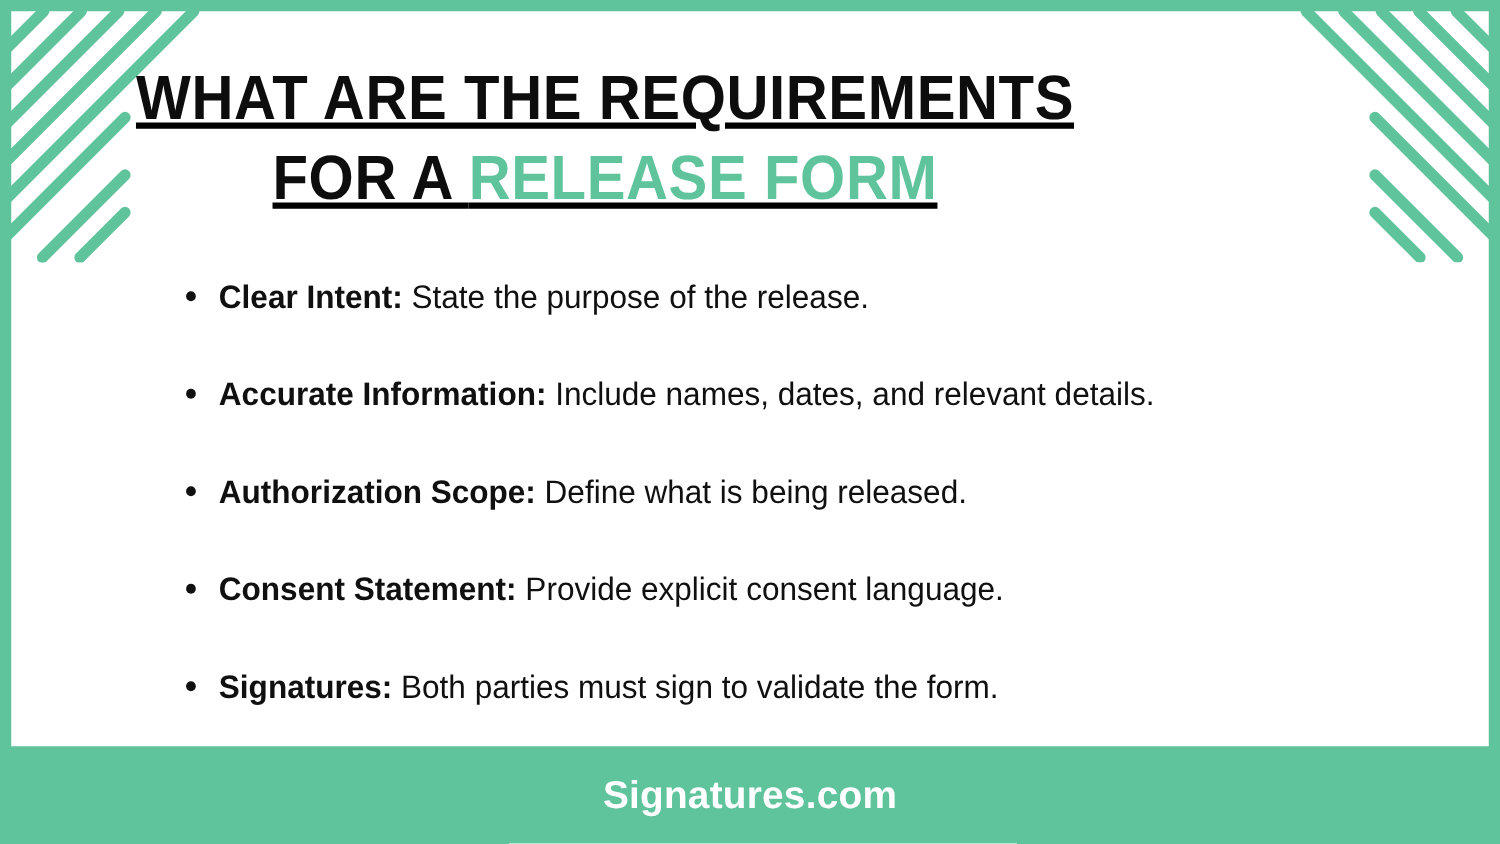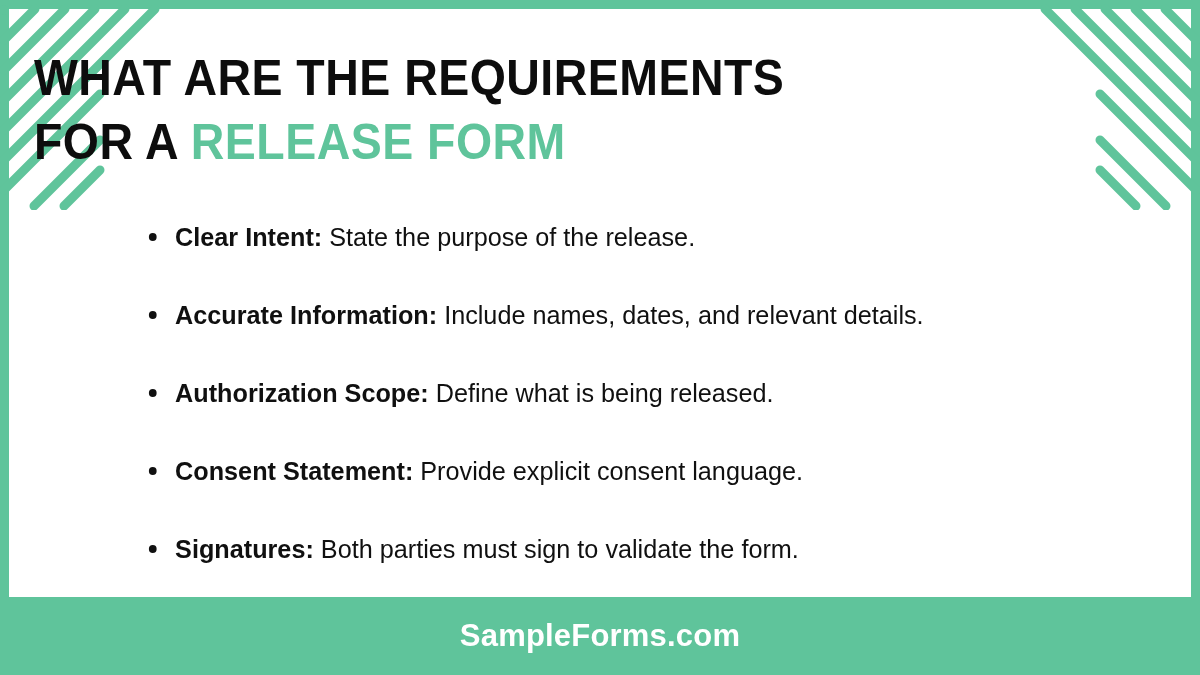--- a/index.html
+++ b/index.html
@@ -45,20 +45,22 @@
   #corner-stripes-right { right: 0; }
 
   .corner-stripes svg { display: block; }
 
   
   #title-block {
     position: absolute;
     left: 0;
     top: 46px;
     width: 968px;
+    text-align: center;
+    text-decoration: underline;
   }
   .title-line {
     font-family: "Liberation Sans Narrow", "Liberation Sans", sans-serif;
     font-weight: bold;
     font-size: 50px;
     line-height: 64px;
     letter-spacing: 0.5px;
     color: #0d0d0d;
     white-space: nowrap;
     transform: scaleX(0.93);
@@ -187,16 +189,16 @@
       <span class="req-bullet"></span>
       <span class="req-label">Consent Statement:</span><span class="req-text"> Provide explicit consent language.</span>
     </li>
     <li class="req-item">
       <span class="req-bullet"></span>
       <span class="req-label">Signatures:</span><span class="req-text"> Both parties must sign to validate the form.</span>
     </li>
   </ul>
 
   <div id="footer-bar">
-    <span id="footer-brand">SampleForms.com</span>
+    <span id="footer-brand">Signatures.com</span>
   </div>
 
 </div>
 
 </body></html>

